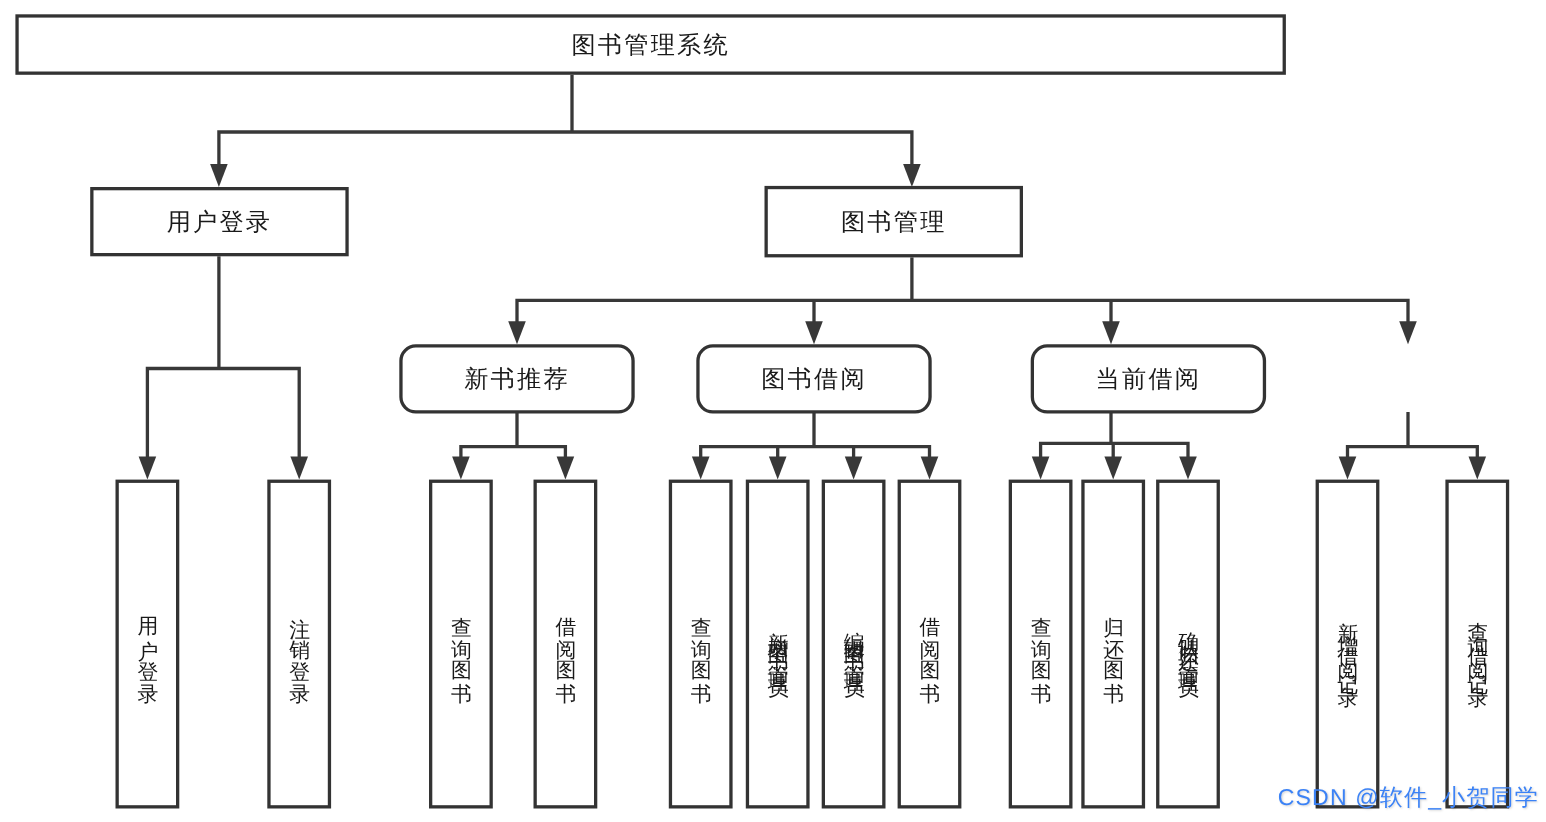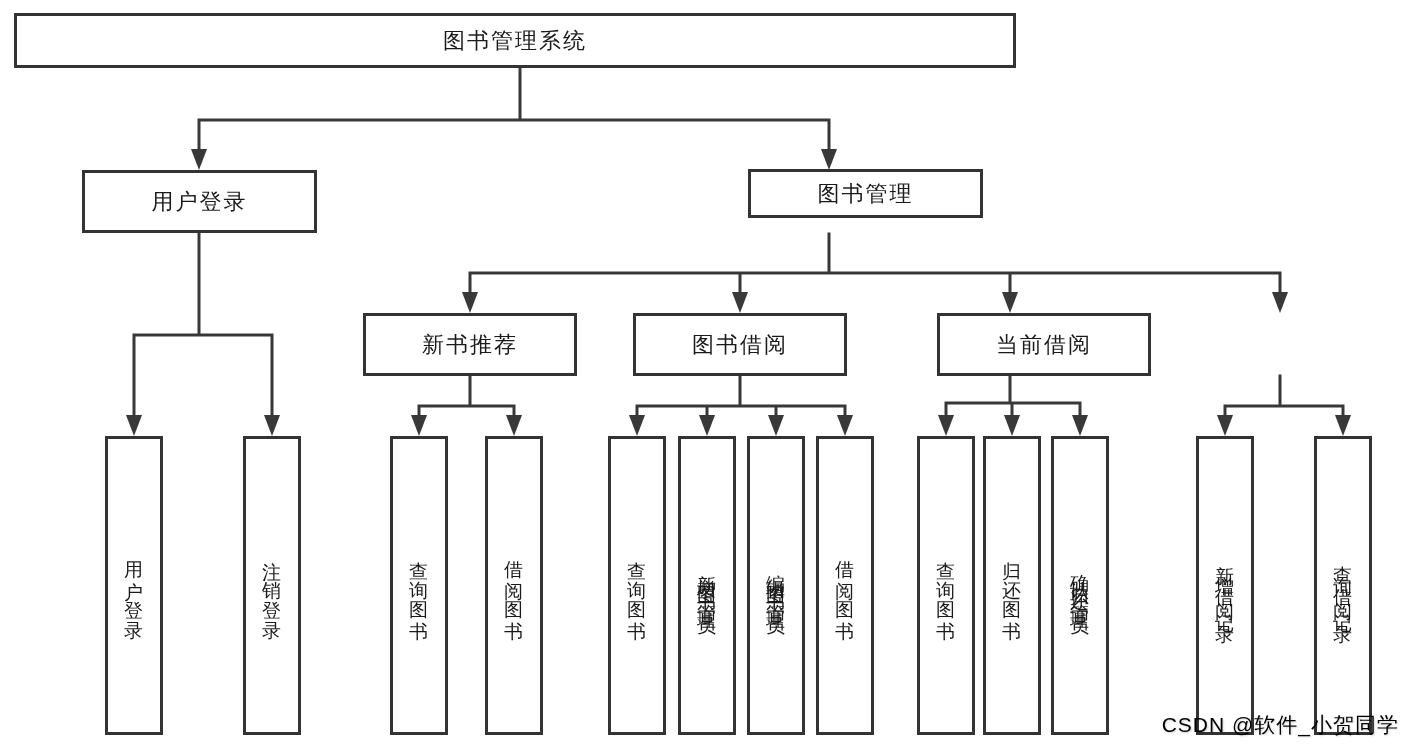--- a/index.html
+++ b/index.html
@@ -14,25 +14,25 @@
   svg.connectors { position:absolute; left:0; top:0; z-index:1; }
 
   .node {
     position:absolute; box-sizing:border-box;
     background:#ffffff; border:3px solid #333333;
     display:flex; align-items:center; justify-content:center;
     z-index:2; text-align:center;
   }
   .h { font-size:22px; letter-spacing:2px; }
 
-  .root        { left:14px;  top:13px;  width:1002px; height:55px; }
+  .root        { left:14px;  top:13px;  width:1155px; height:55px; }
   .n-userlogin { left:82px;  top:170px; width:235px;  height:63px; }
-  .n-bookmgmt  { left:748px; top:169px; width:235px;  height:49px; }
+  .n-bookmgmt  { left:695px; top:169px; width:235px;  height:65px; }
 
-  .lv3 { top:313px; width:214px; height:63px; }
+  .lv3 { top:313px; width:214px; height:63px;border-radius:15px; }
   .n-newbook { left:363px; }
   .n-borrow  { left:633px; }
   .n-current { left:937px; }
   .n-record  { left:1173px; }
 
   .leaf {
     top:436px; width:58px; height:299px;
     writing-mode:vertical-rl; text-orientation:mixed;
     font-size:19px; line-height:1;
   }
@@ -49,21 +49,21 @@
   .lf7  { left:747px;  }
   .lf8  { left:816px;  }
   .lf9  { left:917px;  }
   .lf10 { left:983px;  }
   .lf11 { left:1051px; }
   .lf12 { left:1196px; }
   .lf13 { left:1314px; }
 
   .watermark {
     position:absolute; right:6px; bottom:8px;
-    font-size:21px; color:#000000; letter-spacing:1px;
+    font-size:21px; color:#3b82f6; letter-spacing:1px;
     z-index:3; text-shadow:1px 1px 2px rgba(0,0,0,0.18);
   }
 </style>
 </head>
 <body>
 
 <div class="diagram">
 
   <svg class="connectors" width="1405" height="747" viewBox="0 0 1405 747" fill="none" stroke="#383838" stroke-width="3" stroke-linecap="square">
 

